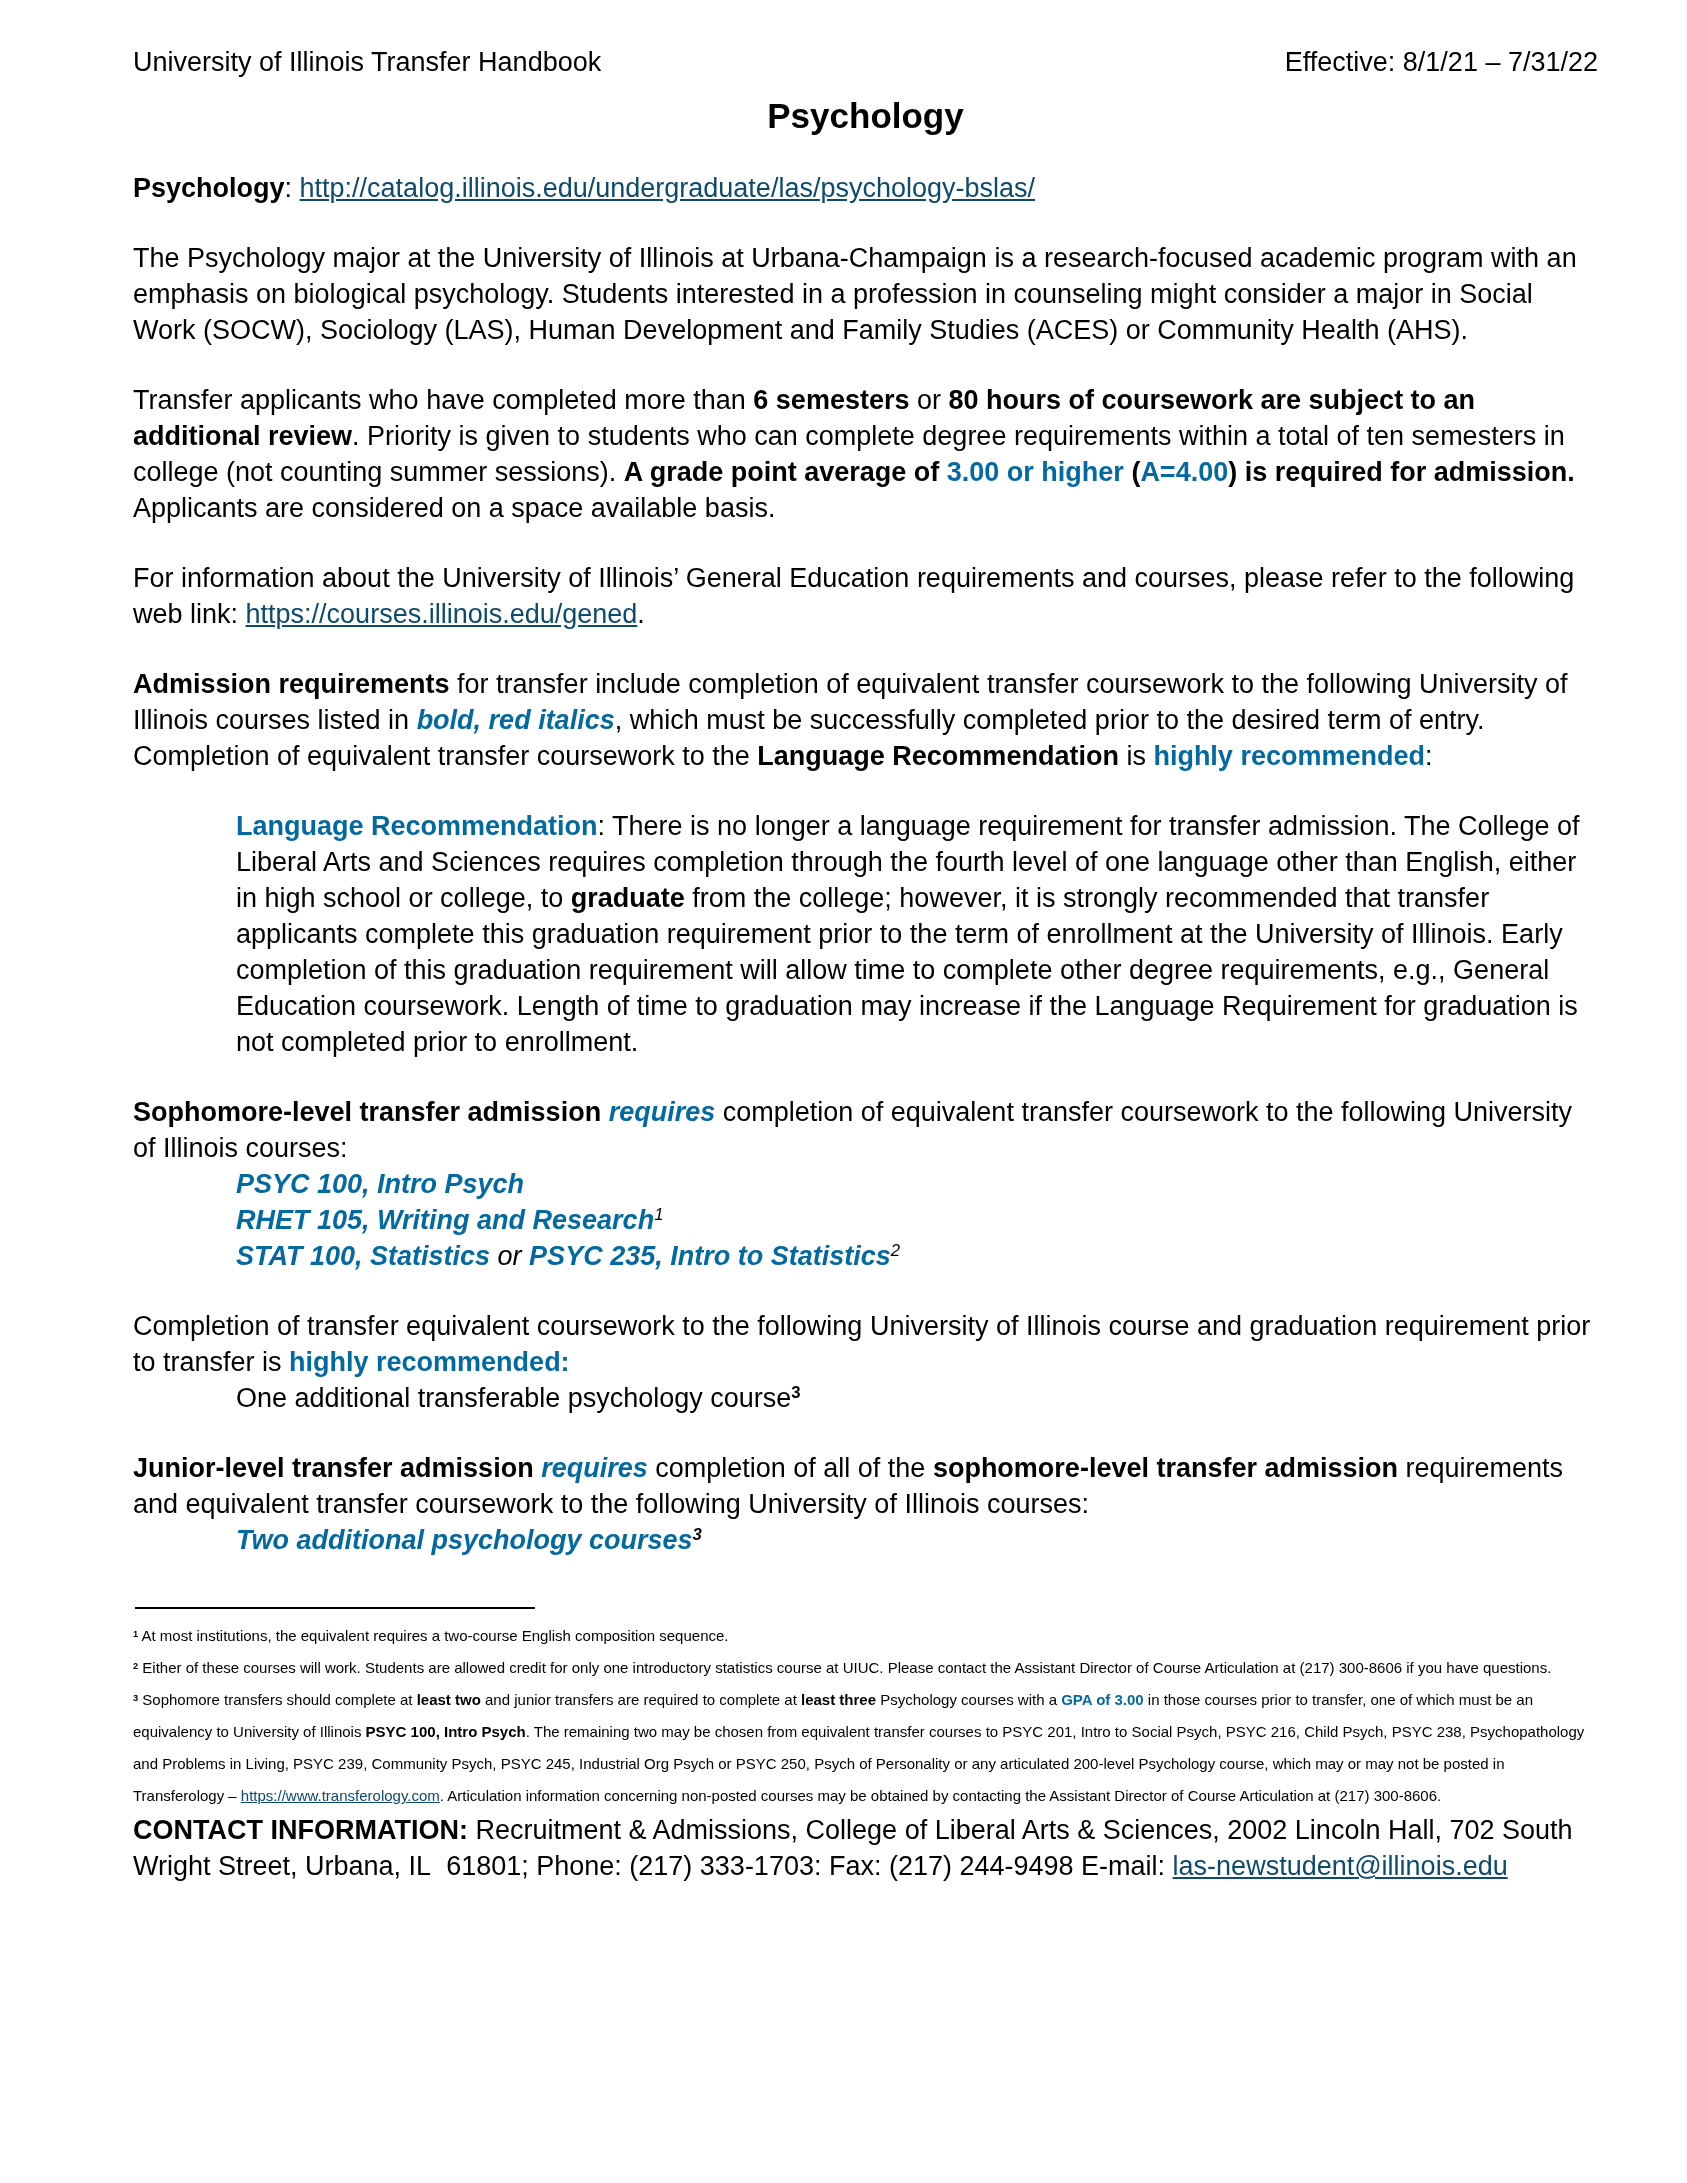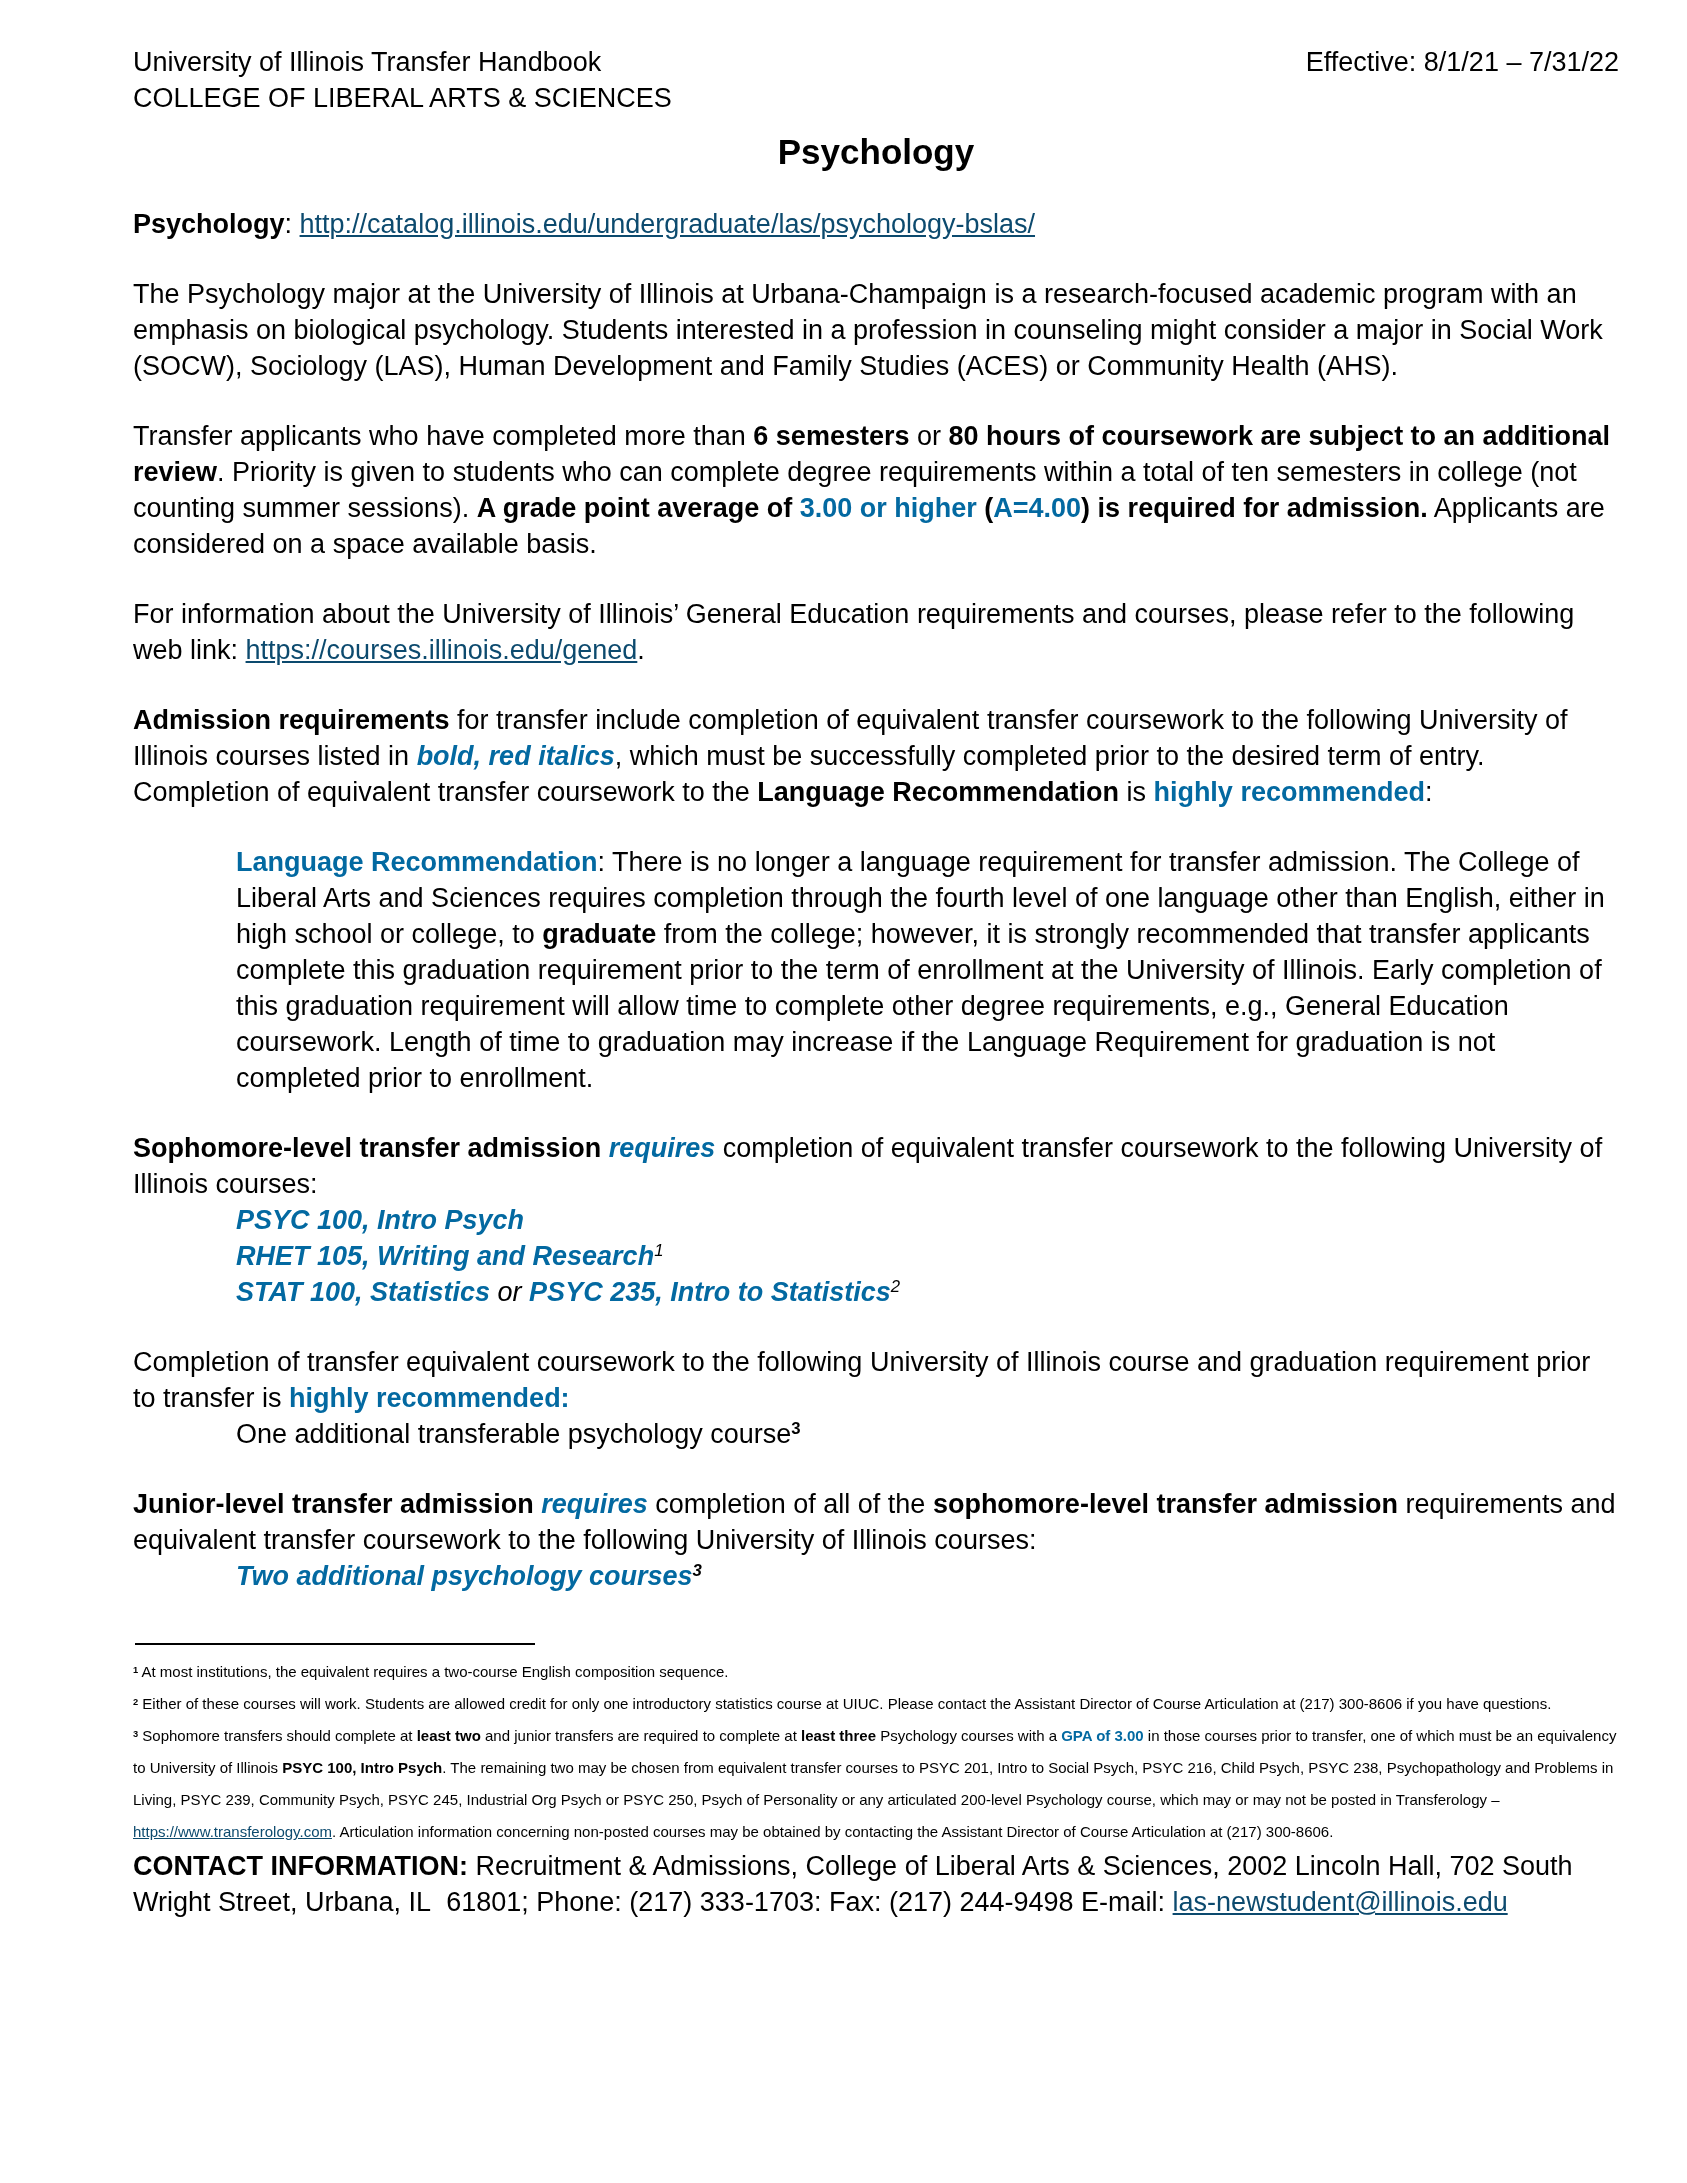--- a/index.html
+++ b/index.html
@@ -2,21 +2,21 @@
 <html style="font-size:13.5px"><head>
 <meta charset="utf-8">
 <style>
   html, body { margin: 0; padding: 0; background: #ffffff; }
   .page {
     position: relative;
     width: 1687px;
     height: 2183px;
     background: #ffffff;
     box-sizing: border-box;
-    padding: 44px 68px 0 133px;
+    padding: 44px 89px 0 133px;
     overflow: hidden;
     font-family: "Liberation Sans", "DejaVu Sans", sans-serif;
     font-size: 27px;
     line-height: 36px;
     color: #000000;
   }
   .header { display: flex; justify-content: space-between; align-items: flex-start; }
   .header-left div, .header-right { white-space: nowrap; }
   .title {
     font-size: 35px;
@@ -55,21 +55,20 @@
   .st-sup { font-size: 0.62em; position: relative; top: -0.5em; line-height: 0; }
 </style>
 </head>
 <body>
 
 <div class="page">
 
   <div class="header">
     <div class="header-left">
       <div>University of Illinois Transfer Handbook</div>
-      <div>COLLEGE OF LIBERAL ARTS &amp; SCIENCES</div>
     </div>
     <div class="header-right">Effective: 8/1/21 – 7/31/22</div>
   </div>
 
   <h1 class="title">Psychology</h1>
 
   <p class="para"><span class="st-b">Psychology</span><span>: </span><a class="st-link" href="#">http://catalog.illinois.edu/undergraduate/las/psychology-bslas/</a></p>
 
   <p class="para"><span>The Psychology major at the University of Illinois at Urbana-Champaign is a research-focused academic program with an emphasis on biological psychology. Students interested in a profession in counseling might consider a major in Social Work (SOCW), Sociology (LAS), Human Development and Family Studies (ACES) or Community Health (AHS).</span></p>
 

